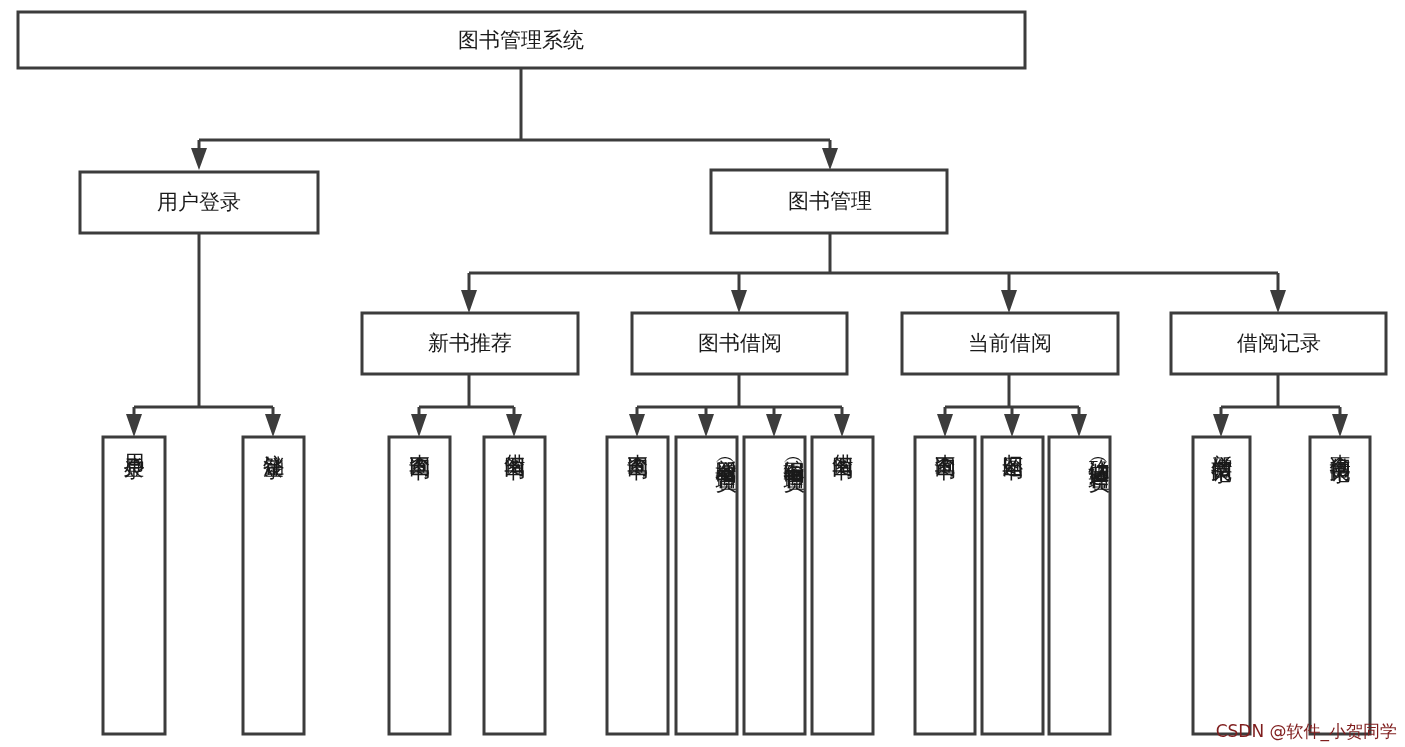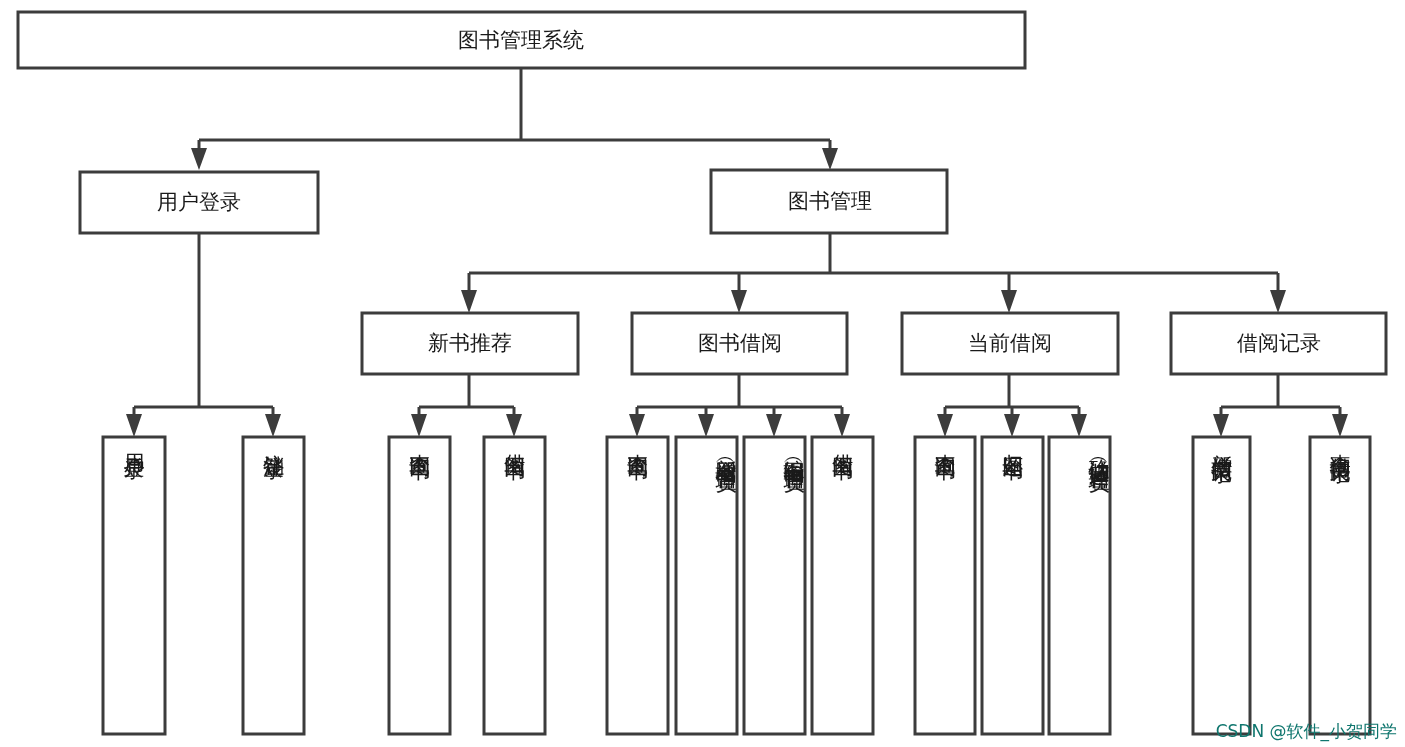--- a/index.html
+++ b/index.html
@@ -60,21 +60,21 @@
     text-align: left;
     white-space: nowrap;
     pointer-events: none;
   }
   .watermark {
     position: absolute;
     right: 8px;
     bottom: 4px;
     font-family: "DejaVu Sans", "Liberation Sans", sans-serif;
     font-size: 17px;
-    color: #0f766e;
+    color: #7f1d1d;
     white-space: nowrap;
   }
 </style>
 </head>
 <body>
 
 <div id="diagram-root">
 
   <svg class="diagram" viewBox="0 0 1405 747">
 

